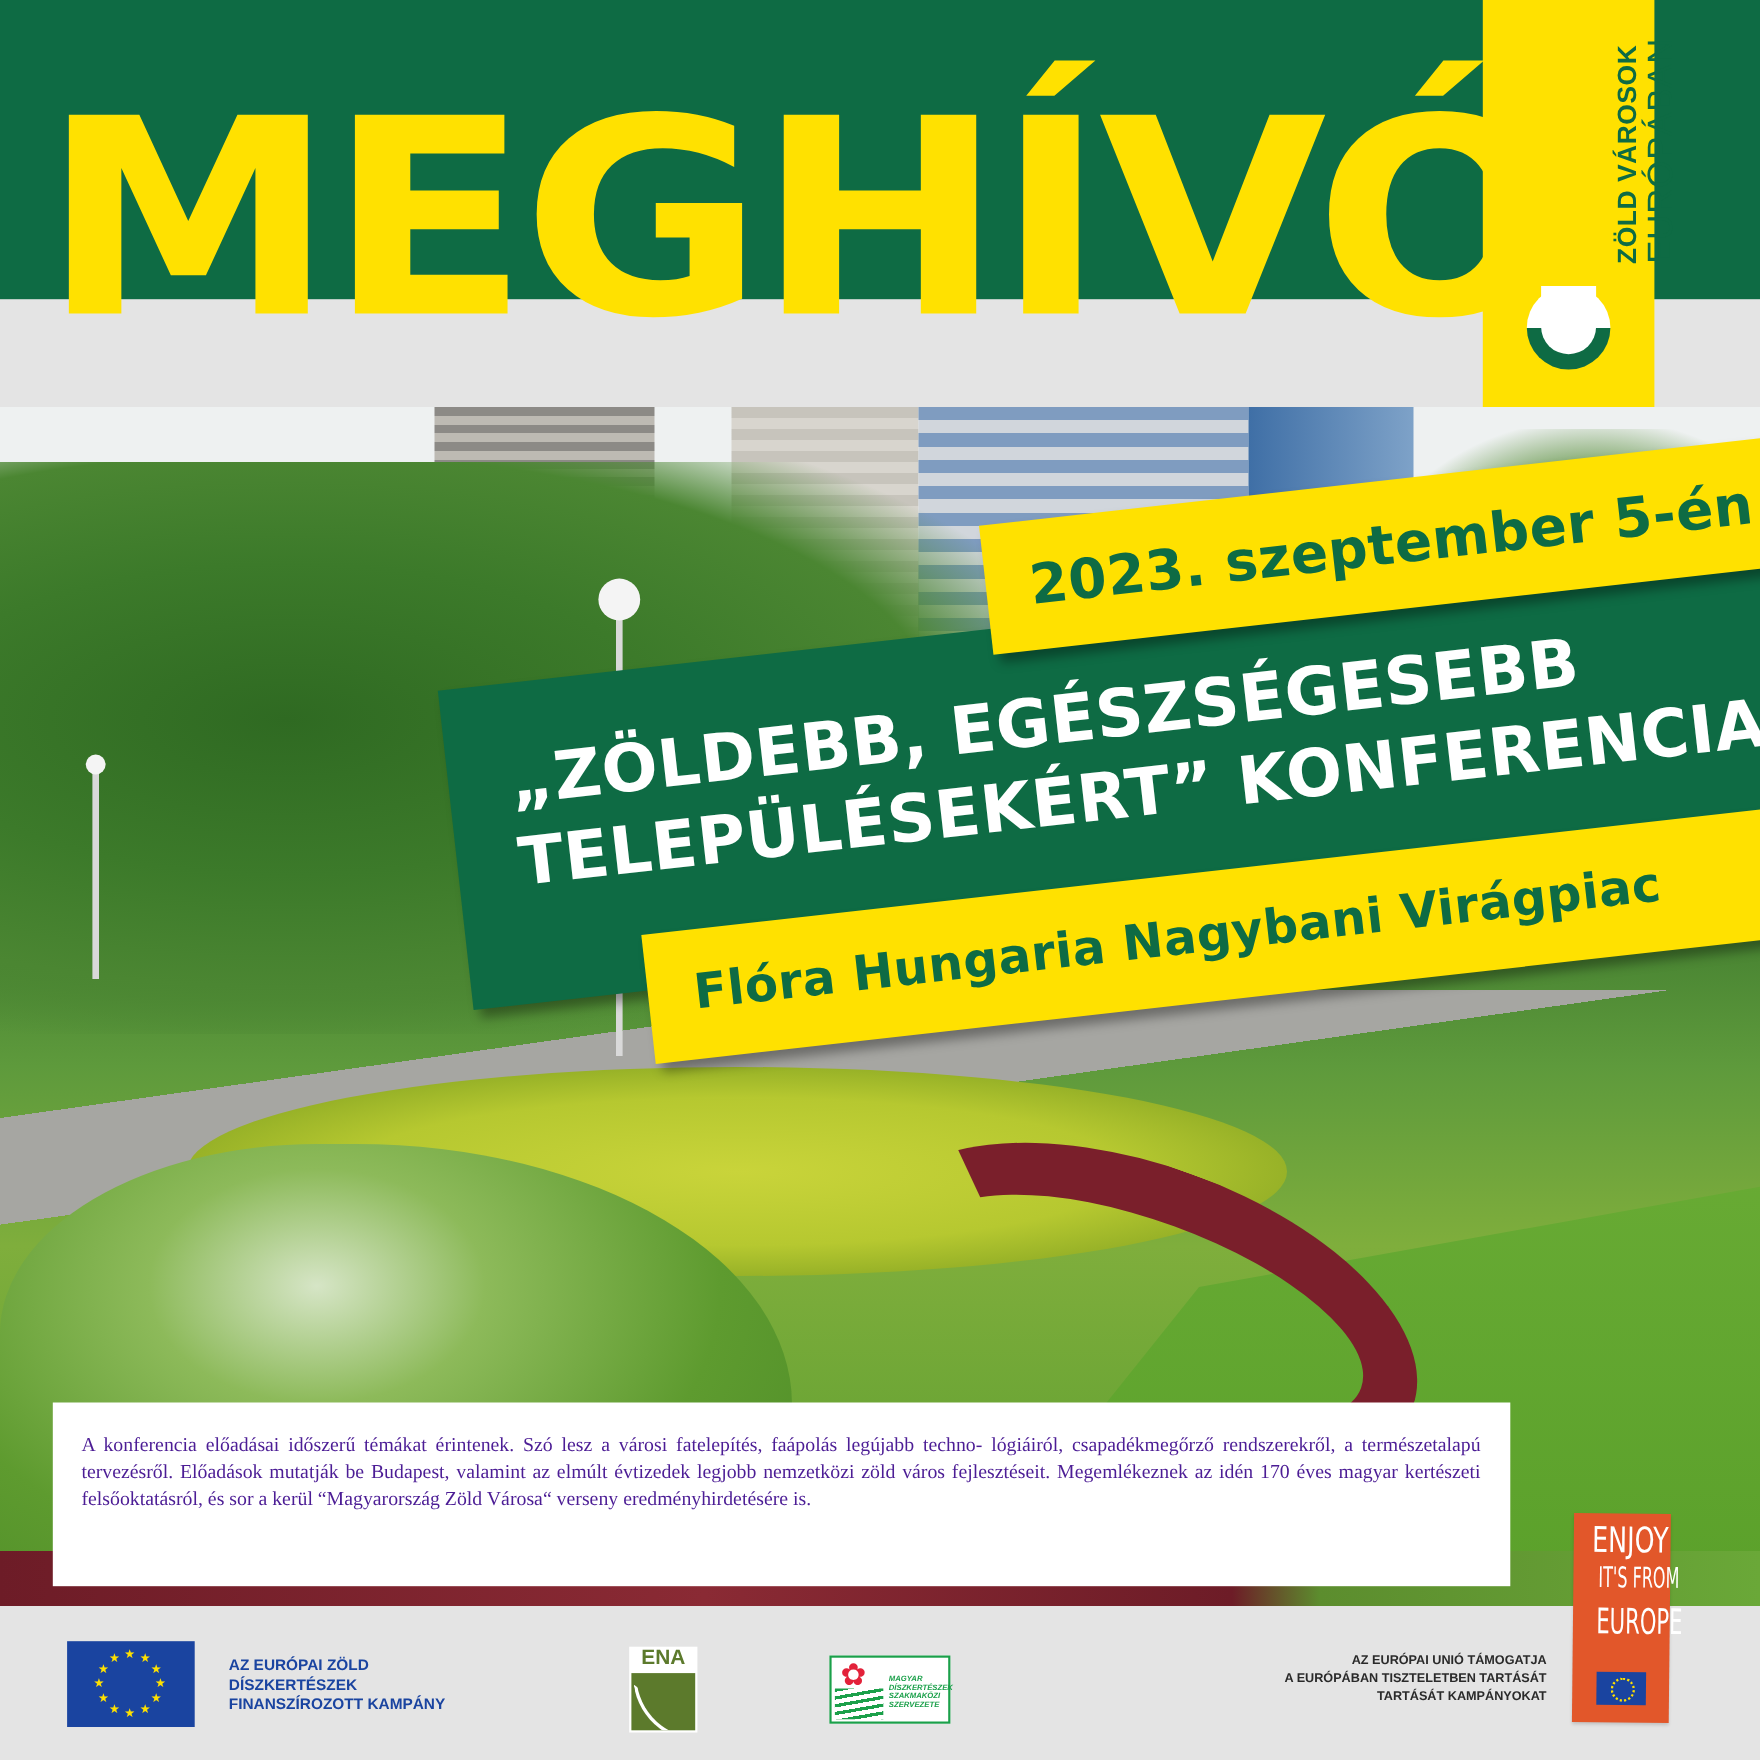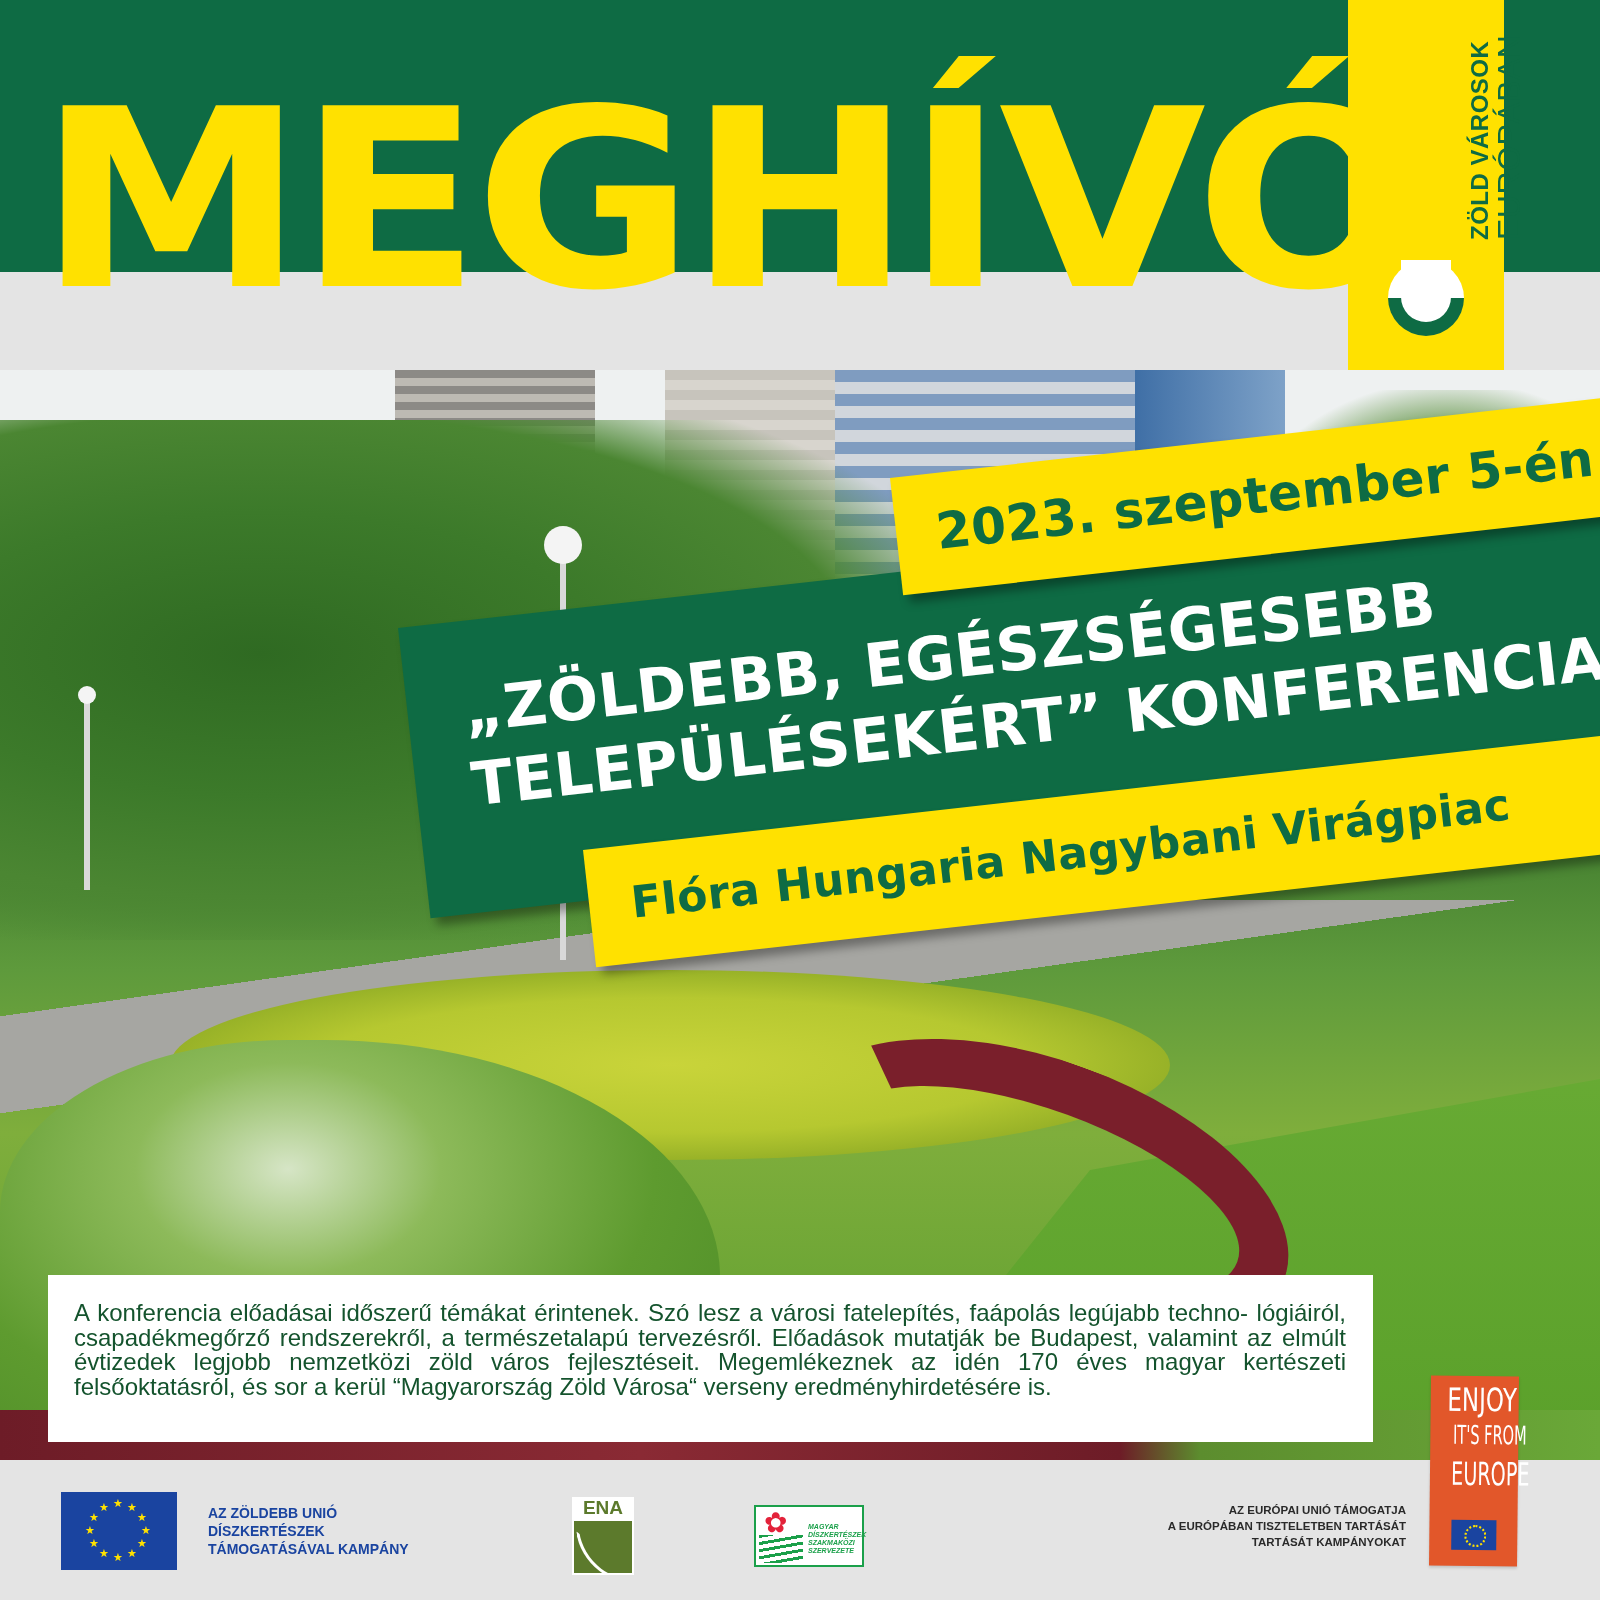--- a/index.html
+++ b/index.html
@@ -93,21 +93,21 @@
     position: absolute; left: 42px; top: 32px; font-family: "DejaVu Sans", sans-serif; font-weight: 700;
     font-size: 44px; color: #0e6b44; letter-spacing: 0.5px; white-space: nowrap;
   }
 
   
   .desc {
     position: absolute; left: 48px; top: 1275px; width: 1325px; height: 167px; background: #ffffff;
     padding: 26px 27px 0 26px;
   }
   .desc p {
-    font-family: Liberation Sans, sans-serif; font-size: 24px; line-height: 24.5px; color: #14532d;
+    font-family: Liberation Serif, serif; font-size: 18px; line-height: 24.5px; color: #4c1d95;
     text-align: justify; text-align-last: left;
   }
 
   
   .footer { position: absolute; left: 0; top: 1460px; width: 1600px; height: 140px; background: #e4e4e4; }
   .eu-flag {
     position: absolute; left: 61px; top: 32px; width: 116px; height: 78px; background: #1a44a0;
   }
   .eu-flag .star { position: absolute; color: #ffe100; font-size: 11px; line-height: 1; }
   .eu-text {
@@ -219,23 +219,23 @@
     <span class="star" style="left:76px;top:46px">★</span>
     <span class="star" style="left:66px;top:56px">★</span>
     <span class="star" style="left:52px;top:60px">★</span>
     <span class="star" style="left:38px;top:56px">★</span>
     <span class="star" style="left:28px;top:46px">★</span>
     <span class="star" style="left:24px;top:33px">★</span>
     <span class="star" style="left:28px;top:20px">★</span>
     <span class="star" style="left:38px;top:10px">★</span>
   </div>
   <div class="eu-text">
-    <div>AZ ZÖLDEBB UNIÓ</div>
+    <div>AZ EURÓPAI ZÖLD</div>
     <div>DÍSZKERTÉSZEK</div>
-    <div>TÁMOGATÁSÁVAL KAMPÁNY</div>
+    <div>FINANSZÍROZOTT KAMPÁNY</div>
   </div>
 
   <div class="ena-logo">
     <div class="ena-word">ENA</div>
     <div class="ena-leaf"></div>
   </div>
 
   <div class="mdsz-logo">
     <span class="flower">✿</span>
     <span class="stem"></span>

